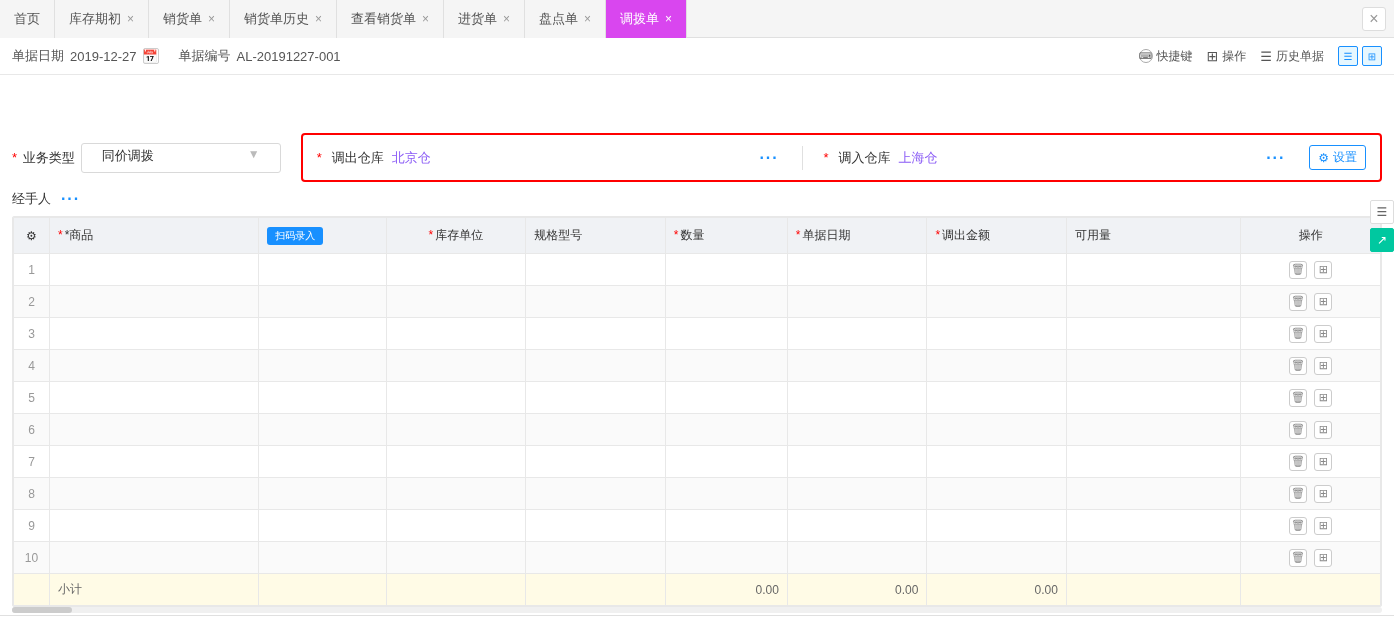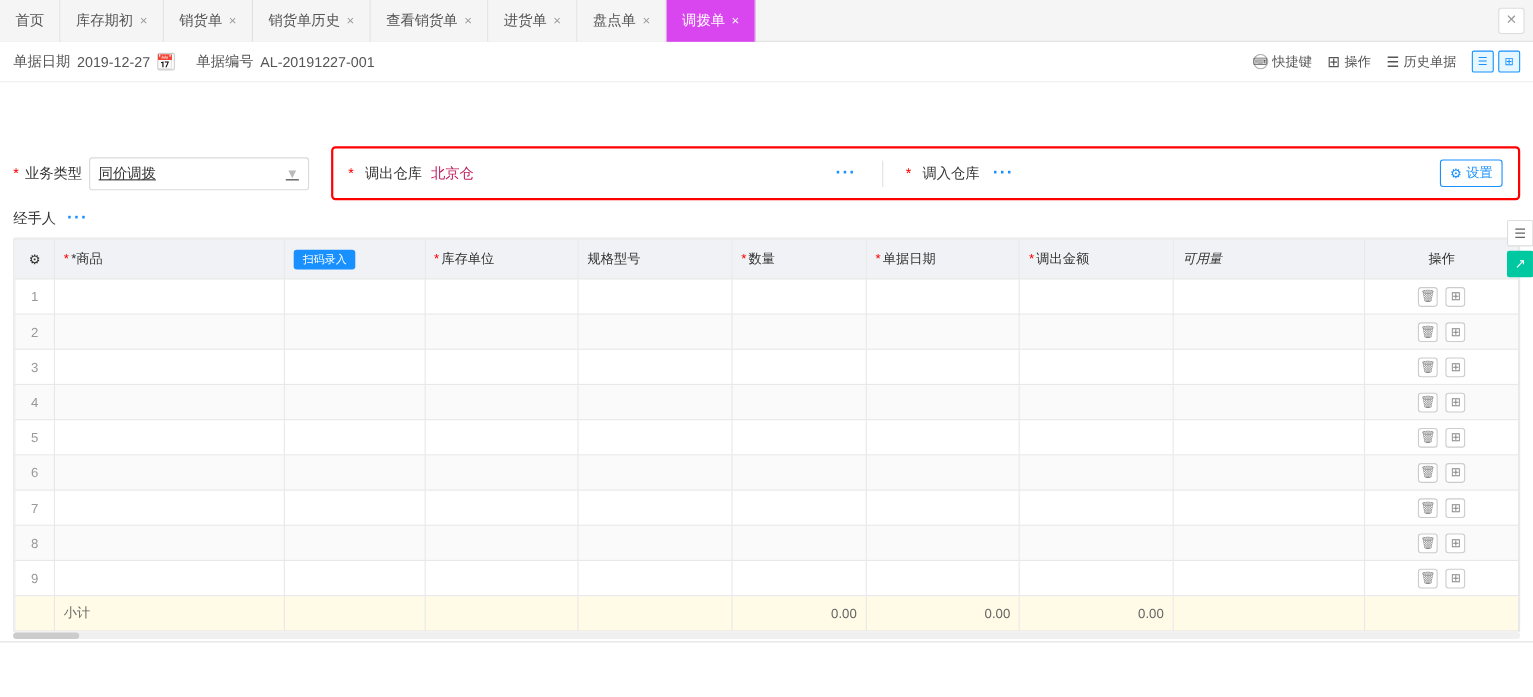--- a/index.html
+++ b/index.html
@@ -143,30 +143,28 @@
       gap: 6px;
     }
     .form-field label {
       color: #333;
       font-size: 13px;
       white-space: nowrap;
     }
     .required-star { color: #f00; margin-right: 2px; }
     .form-select-box {
       display: flex;
-      align-items: center;
       border: 1px solid #d9d9d9;
       border-radius: 3px;
-      padding: 3px 8px;
+      padding: 3px 20px;
       min-width: 200px;
       height: 30px;
       background: #fff;
       cursor: pointer;
       justify-content: space-between;
-      text-decoration: underline;
     }
     .form-select-box .arrow { color: #bbb; font-size: 12px; }
     .form-text-value { color: #333; font-size: 13px; }
     .dots-btn {
       color: #1890ff;
       cursor: pointer;
       font-size: 16px;
       font-weight: bold;
       letter-spacing: 1px;
       padding: 0 4px;
@@ -188,21 +186,21 @@
       align-items: center;
       gap: 8px;
       flex: 1;
     }
     .warehouse-label {
       color: #333;
       font-size: 13px;
       white-space: nowrap;
     }
     .warehouse-value {
-      color: #be185d;
+      color: #8b5cf6;
       font-size: 13px;
       flex: 1;
     }
     .field-divider {
       width: 1px;
       height: 24px;
       background: #e0e0e0;
     }
 
     
@@ -279,26 +277,26 @@
       font-size: 11px;
       margin: 0 2px;
       background: #fff;
     }
 
     .th-gear {
       width: 36px;
       text-align: center;
     }
     .col-product { min-width: 120px; }
-    .col-unit { min-width: 80px; }
+    .col-unit { min-width: 80px; text-align: center; }
     .col-spec { min-width: 80px; }
     .col-qty { min-width: 70px; }
     .col-cost { min-width: 80px; }
     .col-amount { min-width: 80px; }
-    .col-avail { min-width: 100px; font-style: italic; }
+    .col-avail { min-width: 100px; }
     .col-action { min-width: 80px; text-align: center; }
 
     .scan-btn {
       background: #1890ff;
       color: #fff;
       border: none;
       border-radius: 3px;
       padding: 2px 8px;
       font-size: 10px;
       cursor: pointer;
@@ -451,20 +449,21 @@
       <div class="warehouse-field">
         <span class="required-star">*</span>
         <span class="warehouse-label">调出仓库</span>
         <span class="warehouse-value">北京仓</span>
         <span class="dots-btn">···</span>
       </div>
       <div class="field-divider"></div>
       <div class="warehouse-field">
         <span class="required-star">*</span>
         <span class="warehouse-label">调入仓库</span>
+        <span class="warehouse-value">上海仓</span>
         <span class="dots-btn">···</span>
       </div>
       <div class="settings-btn">
         <span>⚙</span>
         <span>设置</span>
       </div>
     </div>
   </div>
 
   <div class="second-form-row">
@@ -632,20 +631,35 @@
     <td></td>
     <td class="td-num"></td>
     <td class="td-num"></td>
     <td class="td-num"></td>
     <td></td>
     <td class="col-ops">
       <span class="op-icon" title="删除">🗑</span>
       <span class="op-icon" title="复制">⊞</span>
     </td>
   </tr>
+        <tr>
+    <td class="row-num">10</td>
+    <td></td>
+    <td></td>
+    <td></td>
+    <td></td>
+    <td class="td-num"></td>
+    <td class="td-num"></td>
+    <td class="td-num"></td>
+    <td></td>
+    <td class="col-ops">
+      <span class="op-icon" title="删除">🗑</span>
+      <span class="op-icon" title="复制">⊞</span>
+    </td>
+  </tr>
       </tbody>
     <tbody>
       <tr class="subtotal-row">
         <td class="row-num"></td>
         <td>小计</td>
         <td></td>
         <td></td>
         <td></td>
         <td class="td-num">0.00</td>
         <td class="td-num">0.00</td>

